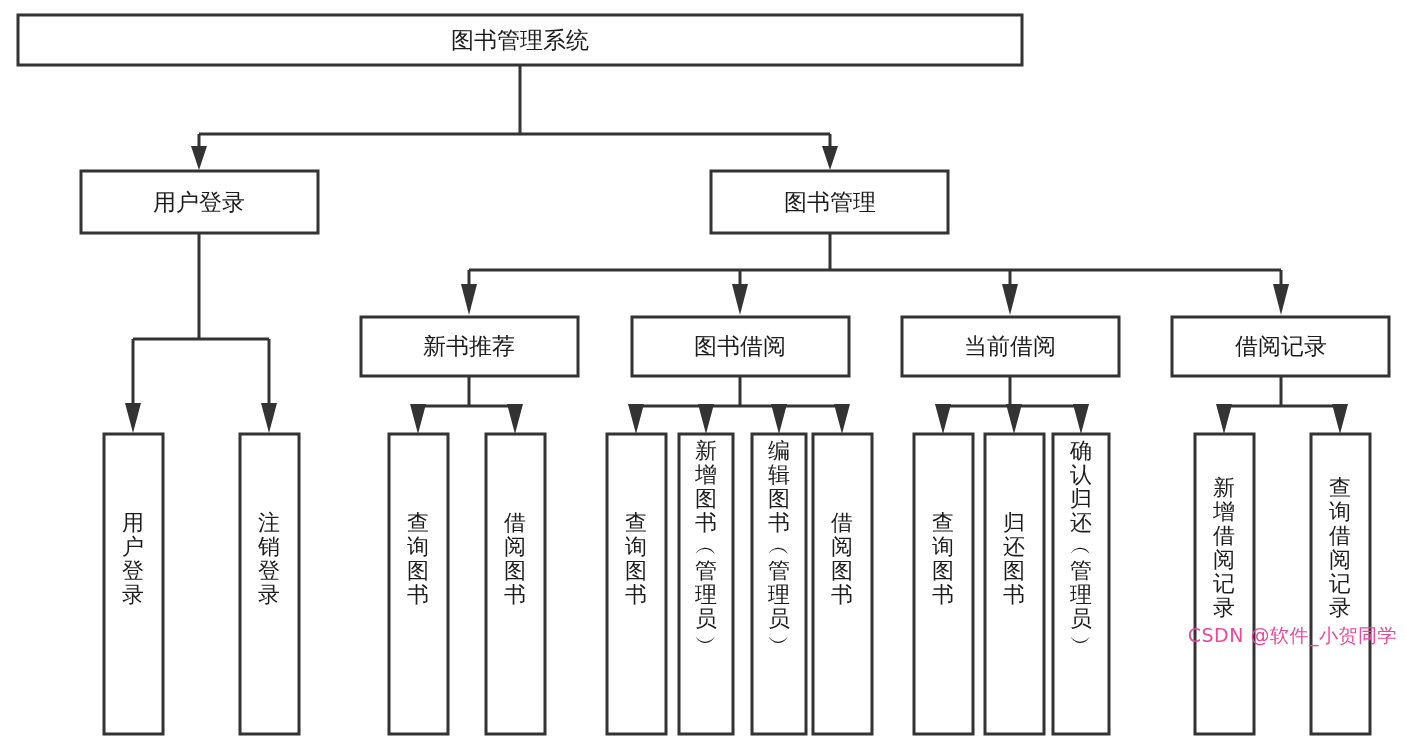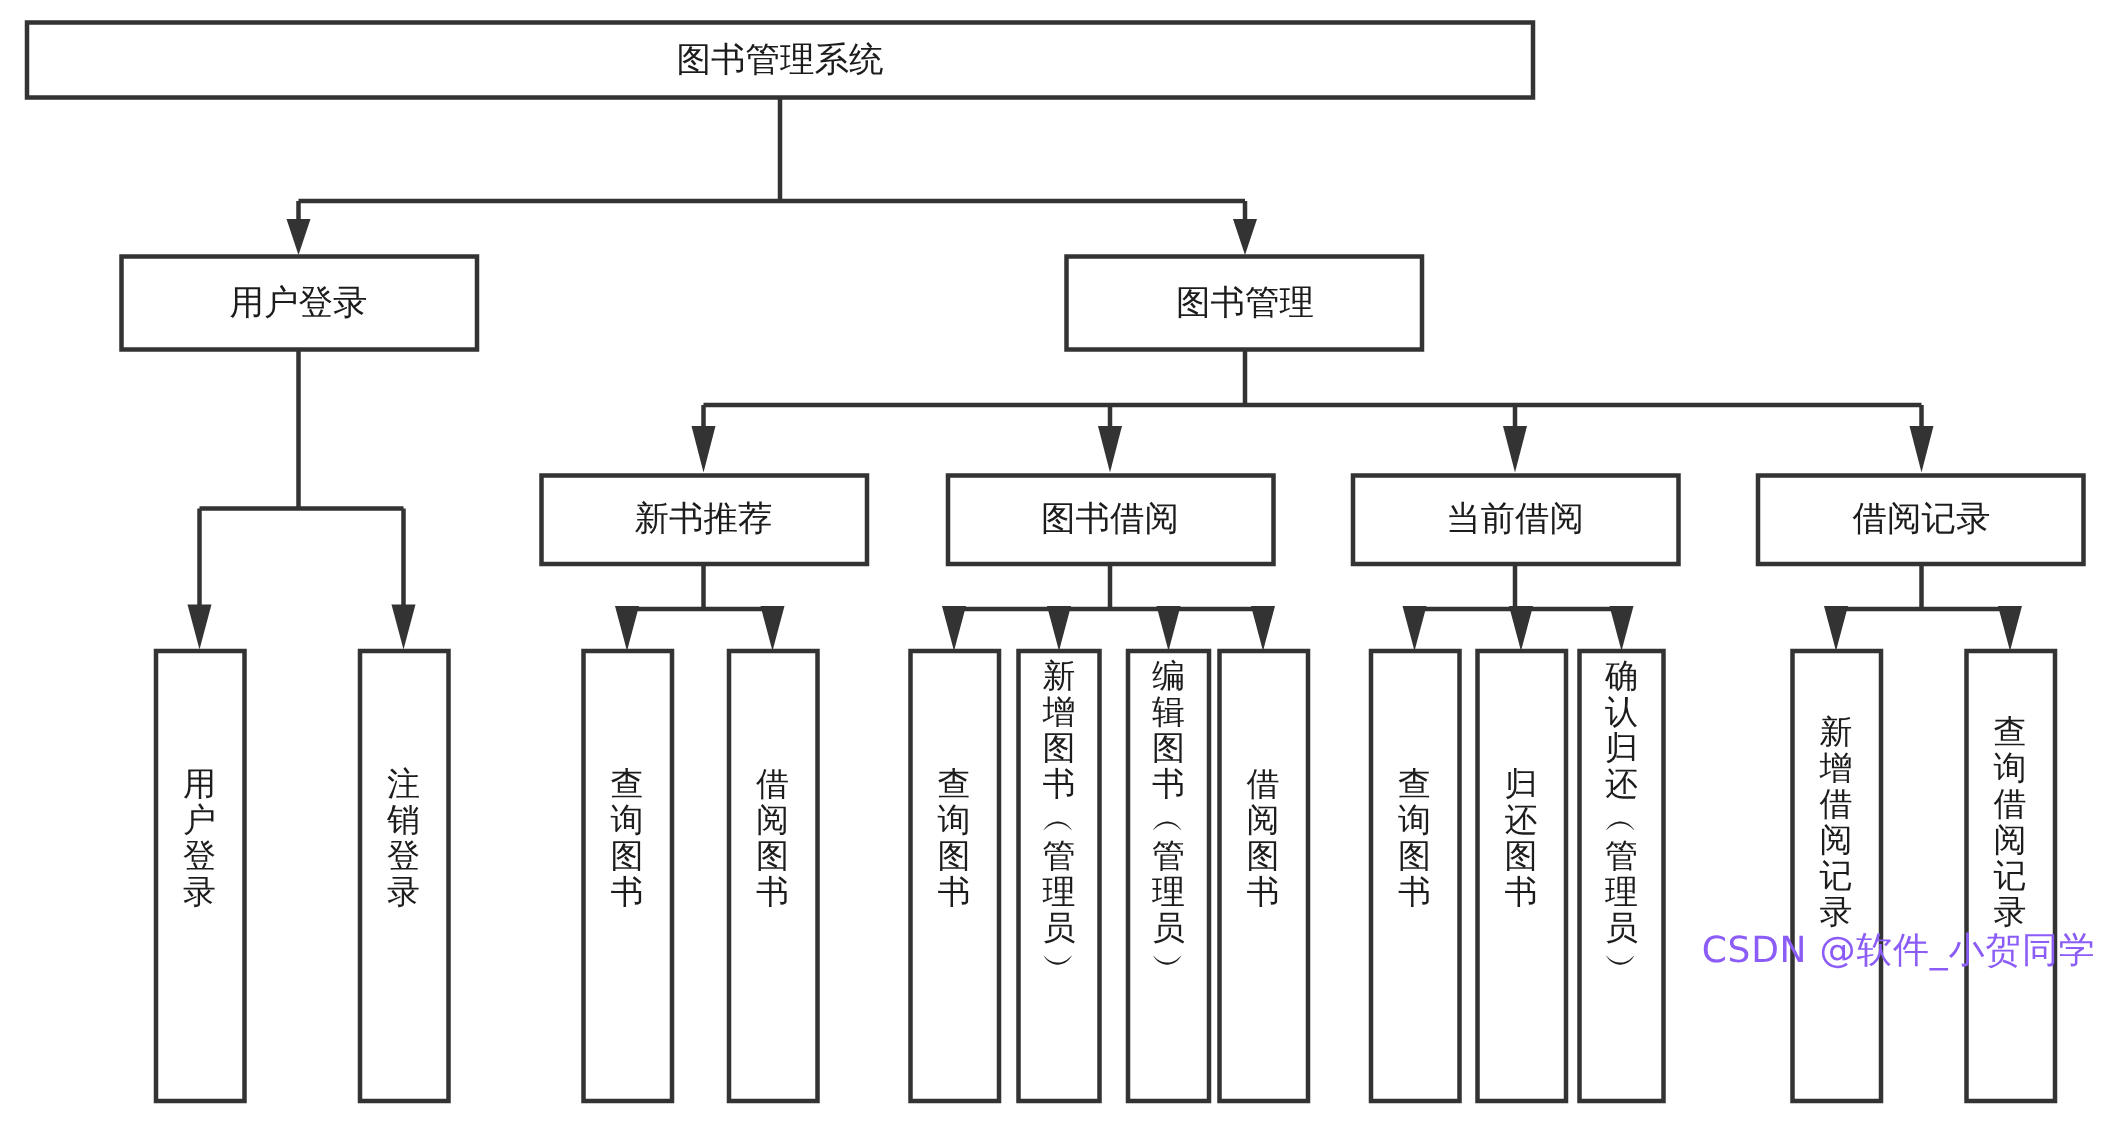--- a/index.html
+++ b/index.html
@@ -55,22 +55,22 @@
   }
   .edge-arrow {
     fill: #333333;
     stroke: none;
   }
   .watermark-text {
     position: absolute;
     right: 8px;
     bottom: 3px;
     font-family: "DejaVu Sans", "Liberation Sans", sans-serif;
-    font-size: 24px;
-    color: #8b5cf6;
+    font-size: 19px;
+    color: #ec4899;
     letter-spacing: 0.5px;
     user-select: none;
     white-space: pre;
   }
 </style>
 </head>
 <body>
 
 <div id="diagram-root">
   <svg id="tree-svg" viewBox="0 0 1405 747" xmlns="http://www.w3.org/2000/svg">

